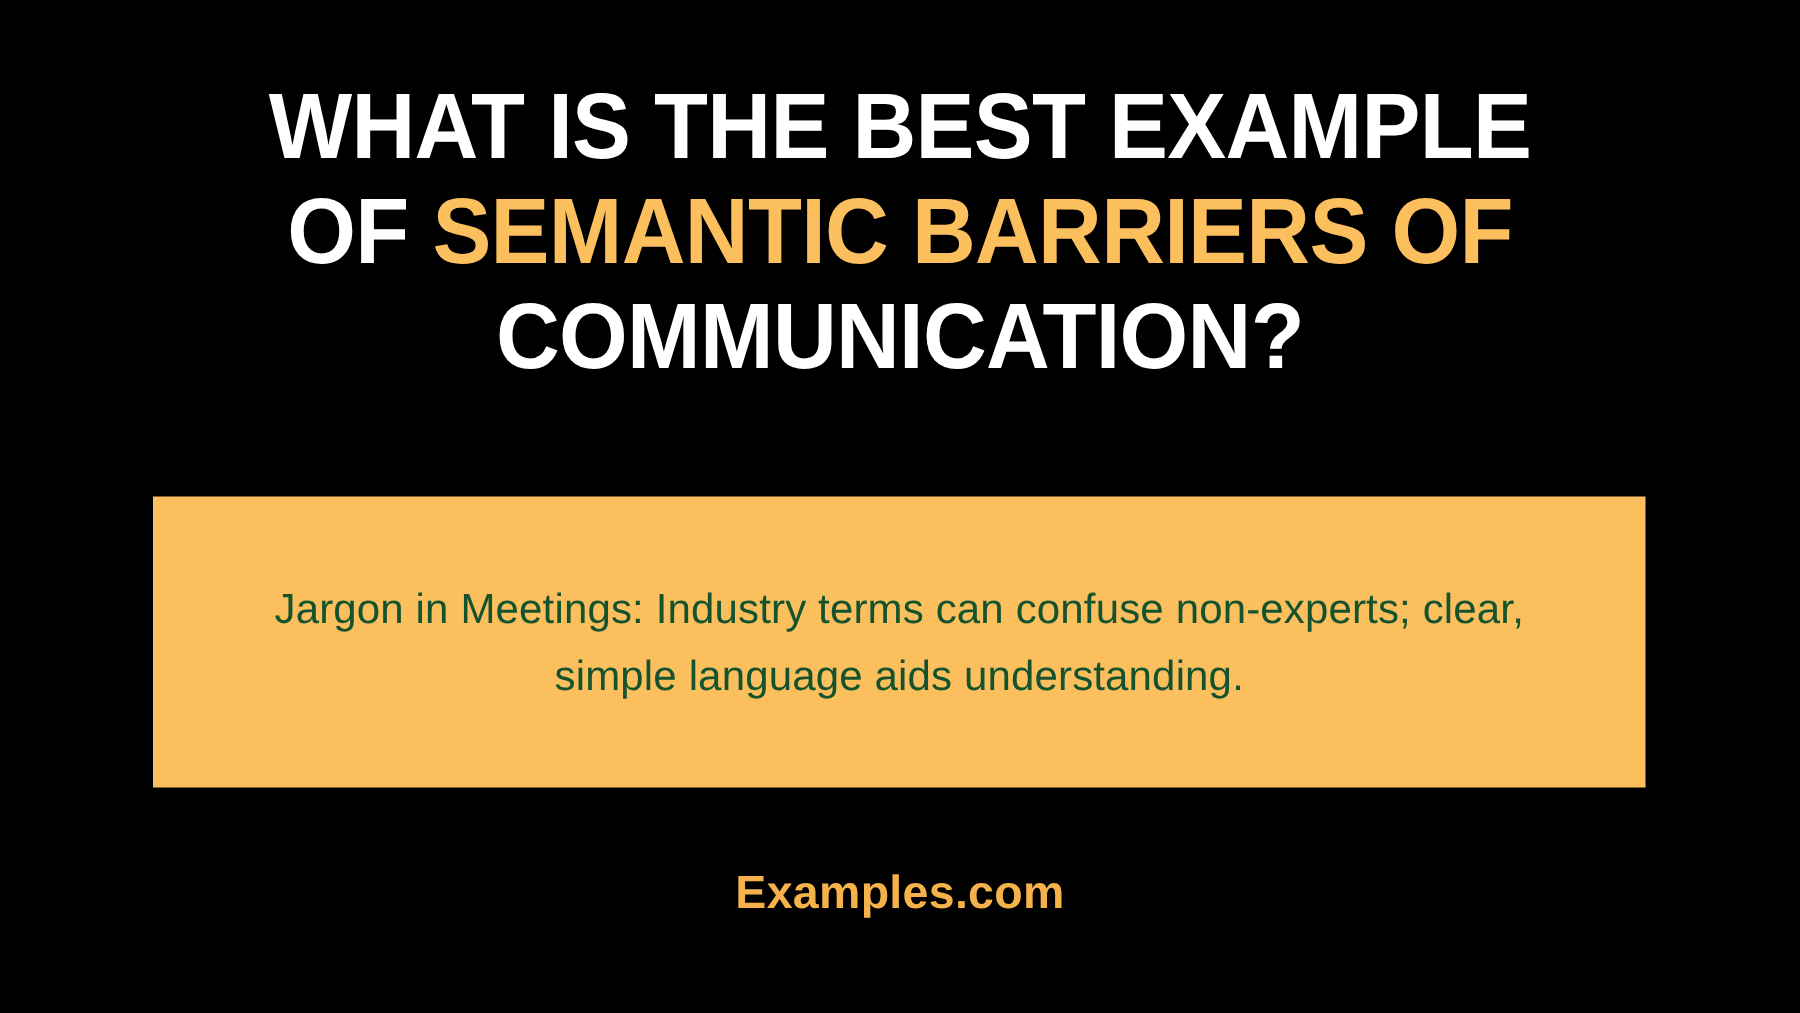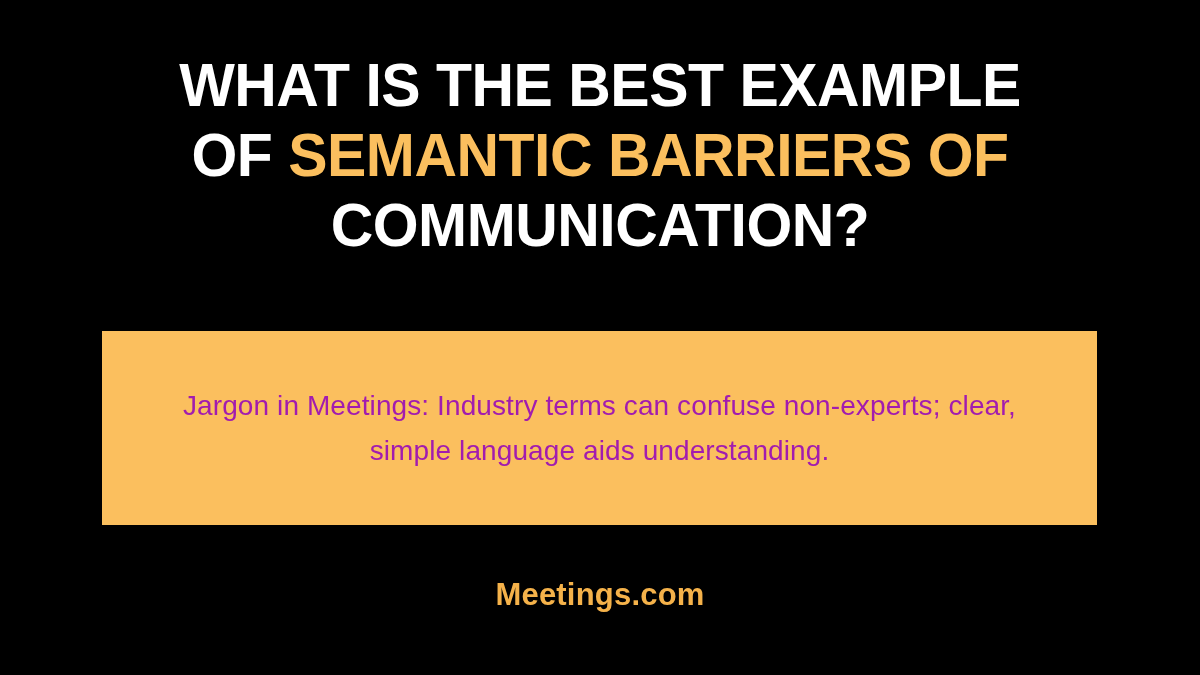--- a/index.html
+++ b/index.html
@@ -57,21 +57,21 @@
     align-items:center;
     justify-content:center;
     padding:18px 60px;
   }
 
   .answer-text {
     font-family:"Liberation Sans", sans-serif;
     font-weight:400;
     font-size:28px;
     line-height:45px;
-    color:#a21caf;
+    color:#14532d;
     text-align:center;
     letter-spacing:0.1px;
   }
 
   
   .footer {
     position:absolute;
     left:0;
     top:575px;
     width:1200px;
@@ -96,16 +96,16 @@
     <span class="title-line">WHAT IS THE BEST EXAMPLE</span>
     <span class="title-line"><span>OF</span> <span class="accent">SEMANTIC BARRIERS OF</span></span>
     <span class="title-line accent">COMMUNICATION?</span>
   </div>
 
   <div class="answer-box">
     <p class="answer-text">Jargon in Meetings: Industry terms can confuse non-experts; clear, simple language aids understanding.</p>
   </div>
 
   <div class="footer">
-    <span class="brand">Meetings.com</span>
+    <span class="brand">Examples.com</span>
   </div>
 
 </div>
 
 </body></html>

